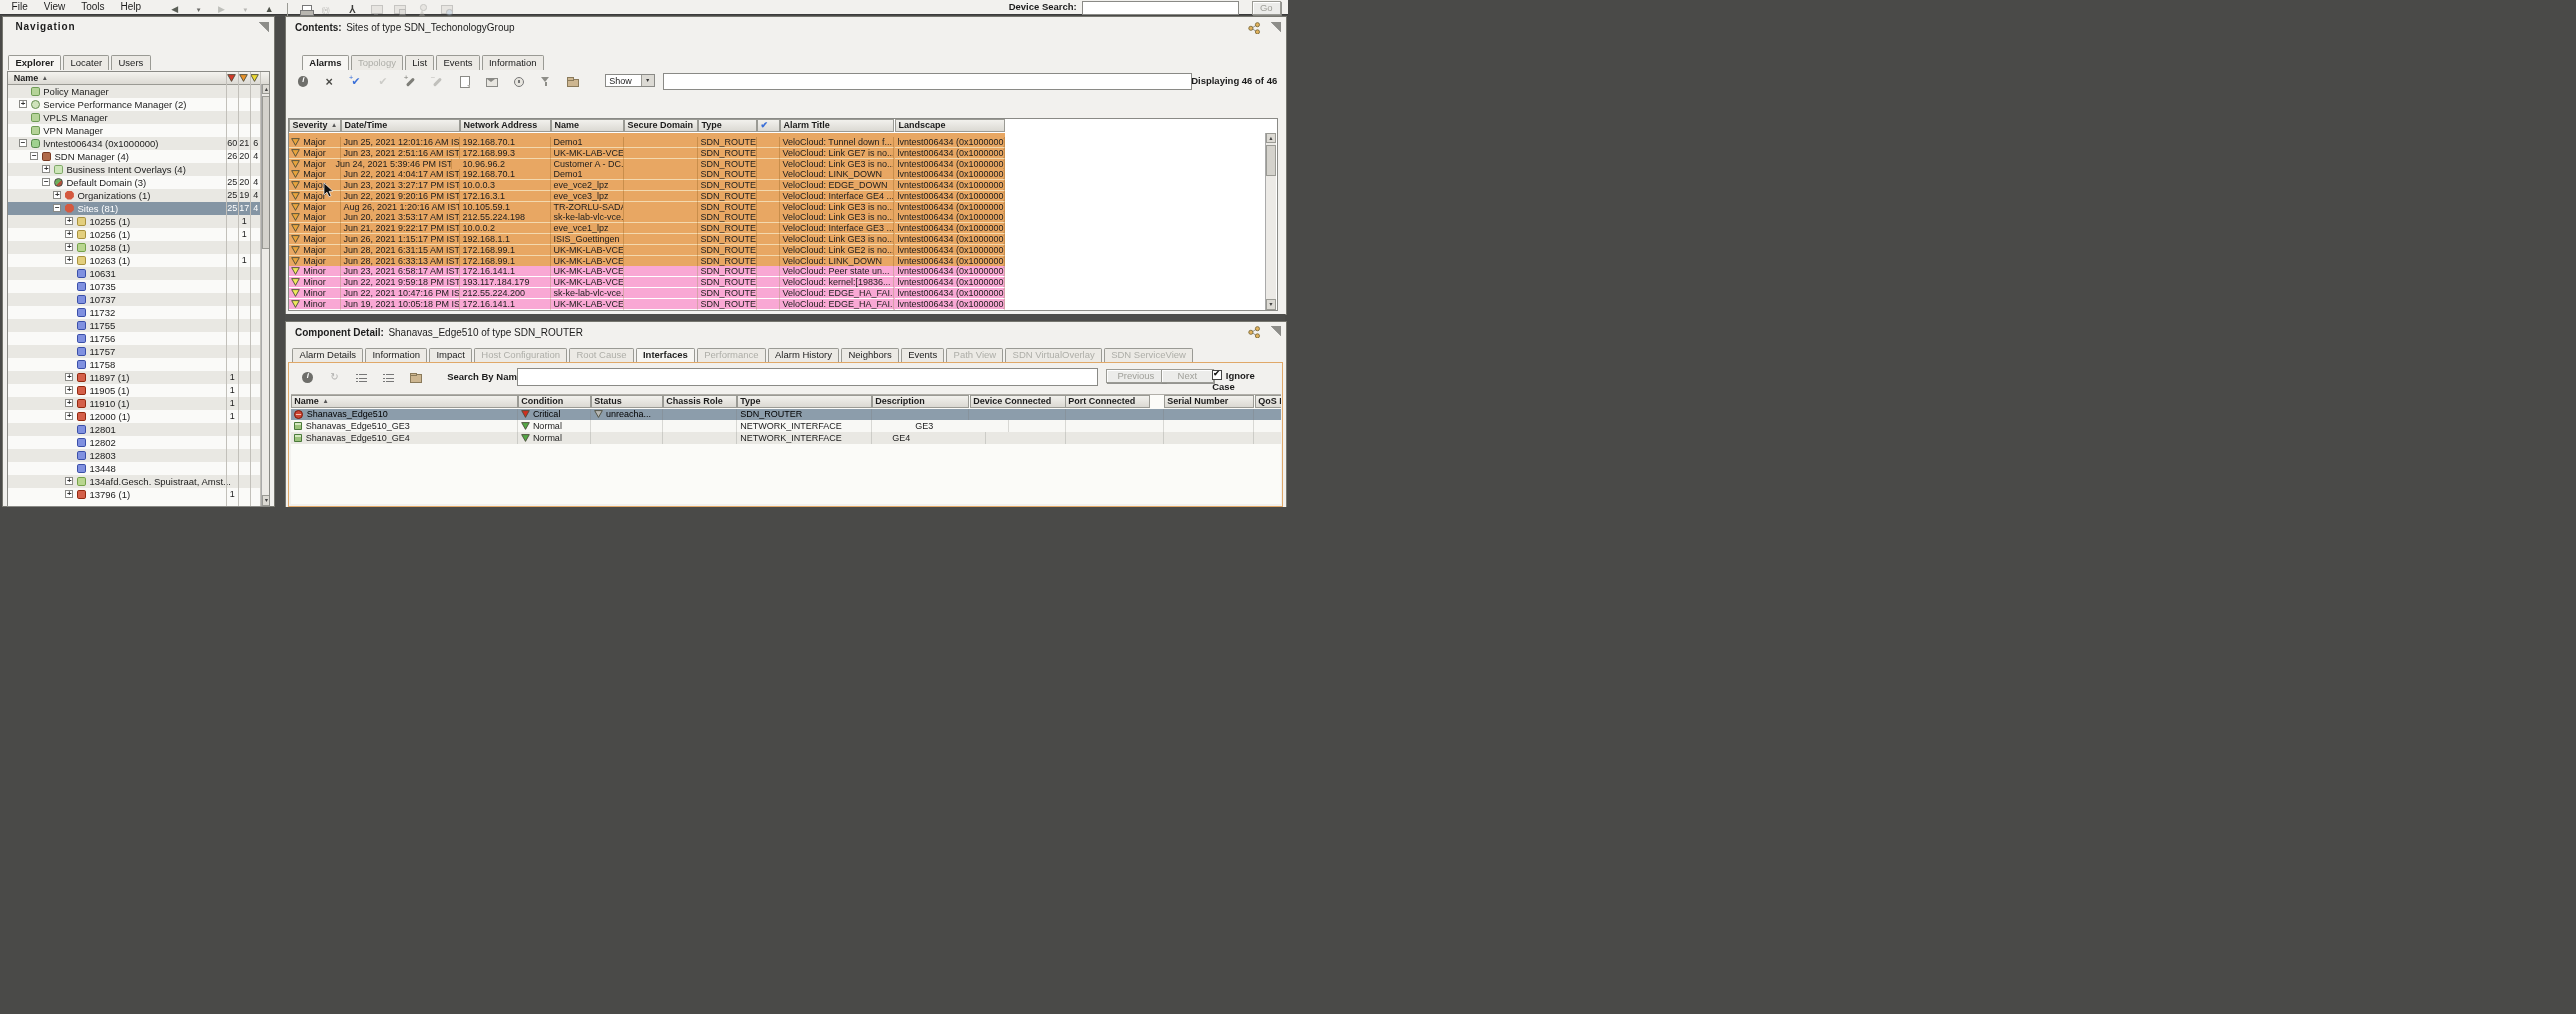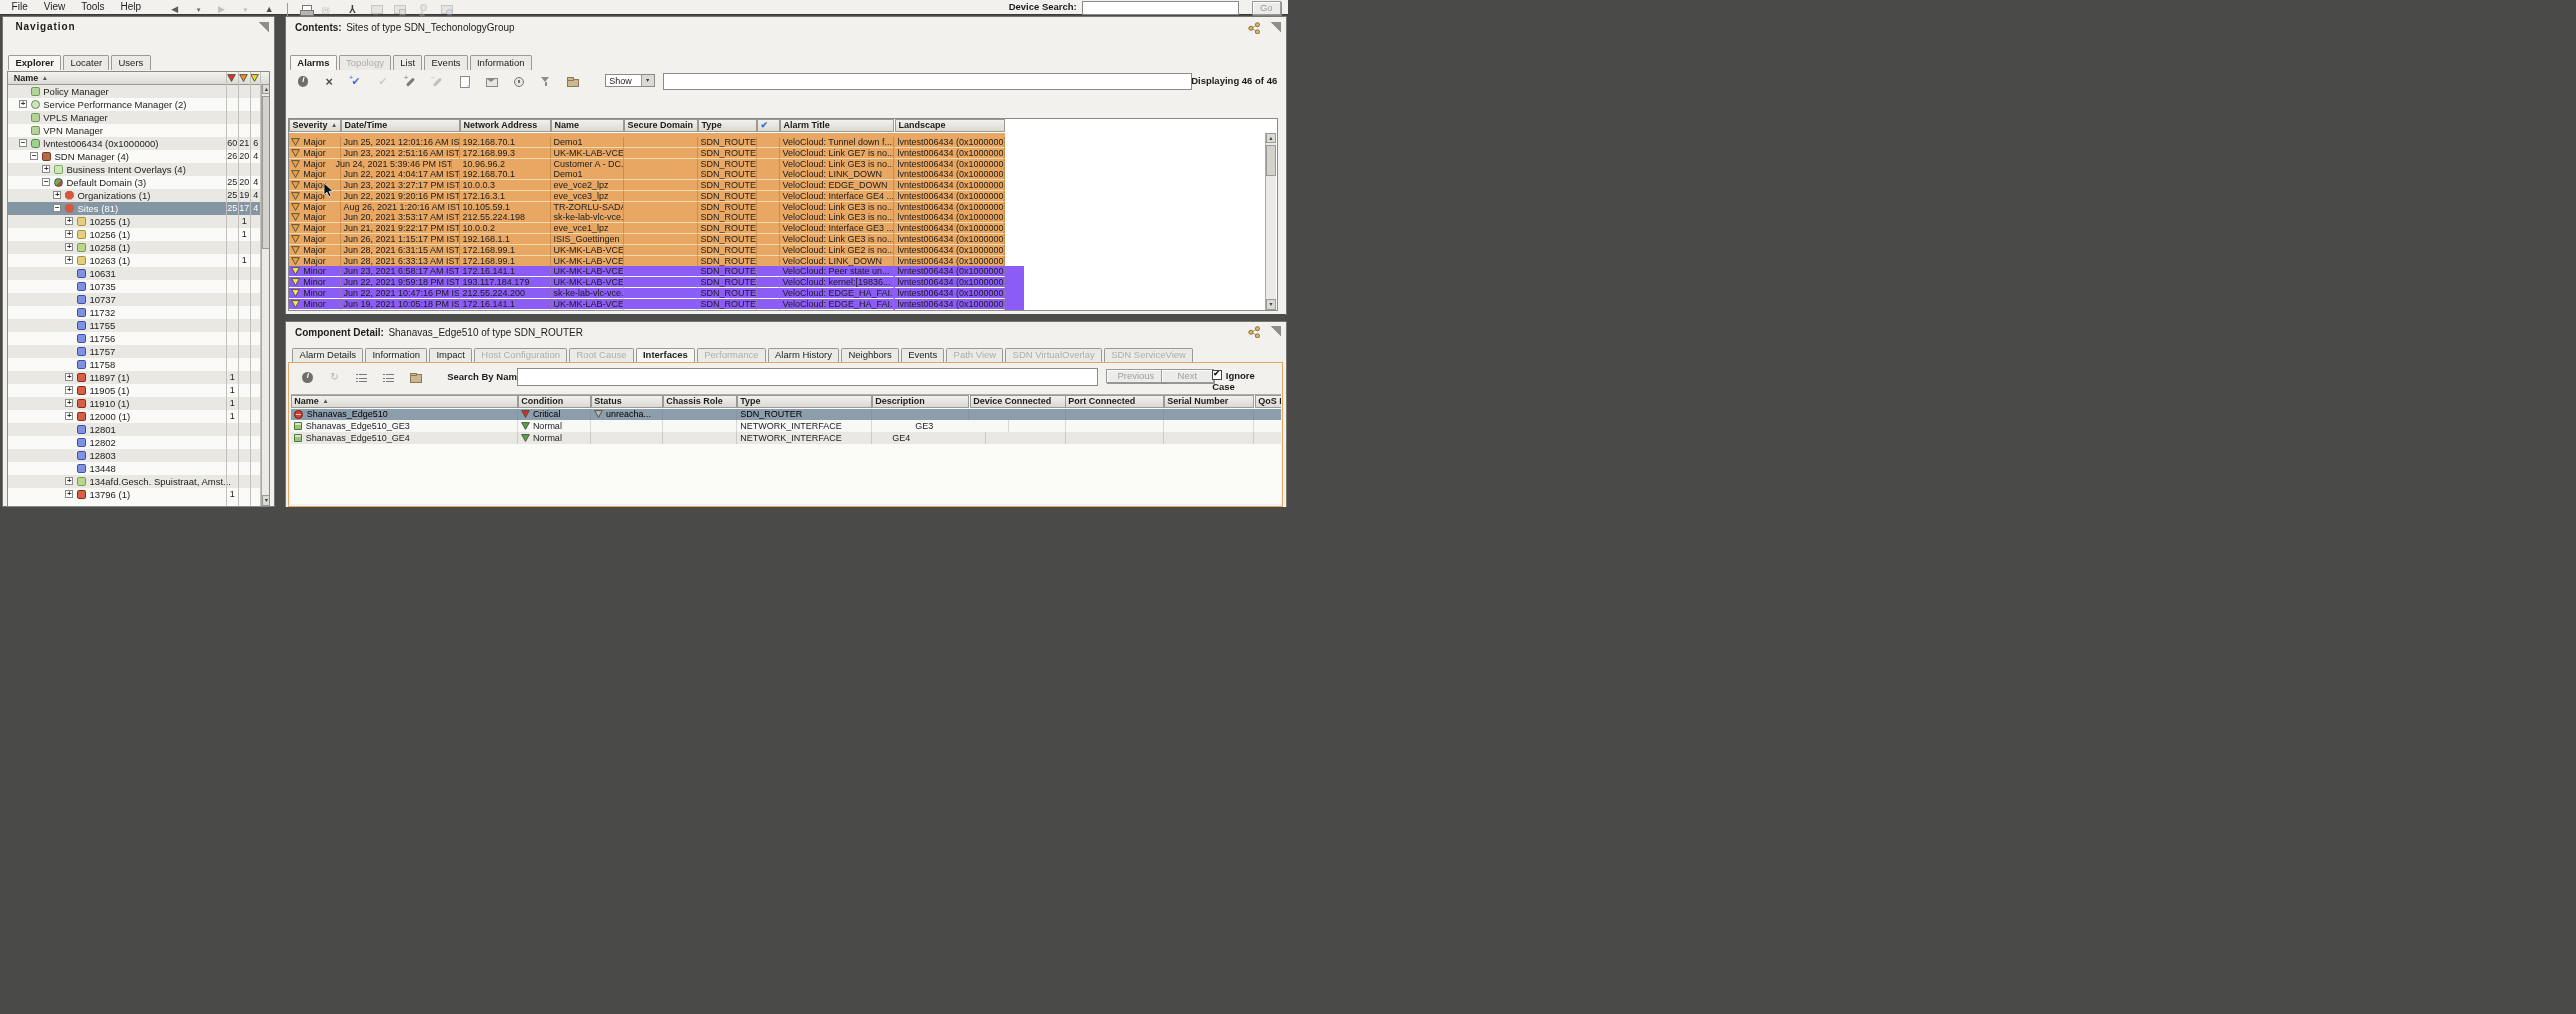--- a/index.html
+++ b/index.html
@@ -63,21 +63,21 @@
   .ti-site-green{background:#b9d68f;border:0.9px solid #74a148;}
   .ti-site-blue{background:#8091e0;border:0.9px solid #3a4fa8;}
   .ti-site-red{background:#d4604a;border:0.9px solid #93290f;}
   
   .sb{position:absolute;background:#eceae6;border-left:0.9px solid #aaa;}
   .sb .arr{position:absolute;left:0;width:100%;height:10.8px;background:#dcdad4;border:0.9px solid #9a9a94;box-sizing:border-box;
     font-size:5.4px;line-height:9px;text-align:center;color:#444;}
   .sb .thumb{position:absolute;left:0;width:100%;background:#d4d2cc;border:0.9px solid #9a9a94;box-sizing:border-box;}
   
   #contents-panel{left:285px;top:16px;width:1000px;height:297px;}
-  #contents-tabs{left:4px;top:36px;}
+  #contents-tabs{left:16px;top:36px;}
   #alarm-toolbar{position:absolute;left:3.6px;top:56px;width:993px;height:18px;}
   #alarm-toolbar .ic{margin:0 7.2px;}
   #show-combo{position:absolute;left:315px;top:0.9px;width:50px;height:13.5px;background:#fff;border:0.9px solid #8a8a86;font-size:9px;line-height:13.5px;padding-left:3.6px;box-sizing:border-box;}
   #show-combo .dd{position:absolute;right:0;top:0;width:11.7px;height:100%;background:#dcdad4;border-left:0.9px solid #9a9a94;
     font-size:5.4px;text-align:center;line-height:11.7px;color:#333;}
   #alarm-filter-input{position:absolute;left:373px;top:0;width:523px;height:12.6px;border:0.9px solid #8a8a86;background:#fff;font-size:9px;}
   #displaying{position:absolute;right:5.4px;top:1.8px;font-size:9.5px;font-weight:bold;}
   #filter-row{position:absolute;left:7.2px;top:79px;width:986px;height:14.4px;font-size:9.5px;}
   #filtered-by{position:absolute;left:0;top:0.9px;}
   #avail-label{position:absolute;left:813px;top:0.9px;font-weight:bold;}
@@ -85,21 +85,21 @@
   #avail-dd .dd{position:absolute;right:0;top:0;width:10.8px;height:100%;background:#dcdad4;border-left:0.9px solid #9a9a94;font-size:5.4px;text-align:center;line-height:11.7px;color:#333;}
   #refresh-btn{position:absolute;left:948px;top:-0.9px;}
   #alarm-table{position:absolute;left:1.8px;top:101px;width:988px;height:191px;background:#fff;border:0.9px solid #8a8a86;overflow:hidden;}
   .th{position:absolute;top:0;height:12.6px;box-sizing:border-box;background:linear-gradient(#f2f1ed,#dbd9d3);
     border:0.9px solid #9a9a94;font-size:9px;font-weight:bold;line-height:10.8px;padding-left:2.7px;overflow:hidden;white-space:nowrap;}
   .arow{position:absolute;left:0;width:716px;overflow:hidden;}
   .acell{position:absolute;top:0;height:100%;box-sizing:border-box;font-size:9px;overflow:hidden;white-space:nowrap;
     padding-left:2.7px;display:flex;align-items:center;}
   .arow.major{background:#e8a763;}
   .arow.major .acell{border-right:0.9px solid rgba(130,85,20,0.30);border-bottom:0.9px solid #f3d9ae;}
-  .arow.minor{background:#8b5cf6;padding-left:19px;}
+  .arow.minor{background:#f9a8d4;}
   .arow.minor .acell{border-right:0.9px solid rgba(150,150,90,0.35);border-bottom:0.9px solid #ffffff;}
   .flag{margin-right:2.7px;flex:none;}
   
   #splitter{position:absolute;left:285px;top:314px;width:1000px;height:7.2px;background:#4d4d4b;}
   
   #component-panel{left:285px;top:321px;width:1000px;height:187px;}
   #component-tabs{left:6.3px;top:23.4px;}
   #comp-box{position:absolute;left:1.8px;top:40px;width:993px;height:143px;border:1.8px solid #e0a868;background:#f2f1ee;}
   #comp-toolbar{position:absolute;left:5.4px;top:5.4px;width:982px;height:18px;}
   #comp-toolbar .ic{margin:0 7.2px;}
@@ -666,21 +666,21 @@
       </div>
       <div id="comp-table">
         <div id="comp-thead">
             <span class="th" style="left: 0px; width: 227px;">Name<span class="sort">▲</span></span>
             <span class="th" style="left: 227px; width: 73px;">Condition</span>
             <span class="th" style="left: 300px; width: 72px;">Status</span>
             <span class="th" style="left: 372px; width: 74px;">Chassis Role</span>
             <span class="th" style="left: 446px; width: 135px;">Type</span>
             <span class="th" style="left: 581px; width: 97px;">Description</span>
             <span class="th" style="left: 679px; width: 96px;">Device Connected</span>
-            <span class="th" style="left: 774px; width: 99px;">Port Connected</span>
+            <span class="th" style="left: 774px; width: 85px;">Port Connected</span>
             <span class="th" style="left: 873px; width: 90px;">Serial Number</span>
             <span class="th" style="left: 964px; width: 30px;">QoS Po</span>
           </div>
         <div id="comp-tbody">
             <span class="crow selected" style="top: 13.5px;">
               <span class="ccell" style="left: 0px; width: 227px;"><span class="dev"></span>Shanavas_Edge510</span>
               <span class="ccell" style="left: 227px; width: 73px;"><svg class="flag" width="9" height="8" viewBox="0 0 10 9">
                   <path d="M0.7 0.7 H9.3 L5 8.3 Z" fill="#d03020" stroke="#4a4a3a" stroke-width="1"></path>
                 </svg>Critical</span>
               <span class="ccell" style="left: 300px; width: 72px;"><svg class="flag" width="9" height="8" viewBox="0 0 10 9">

